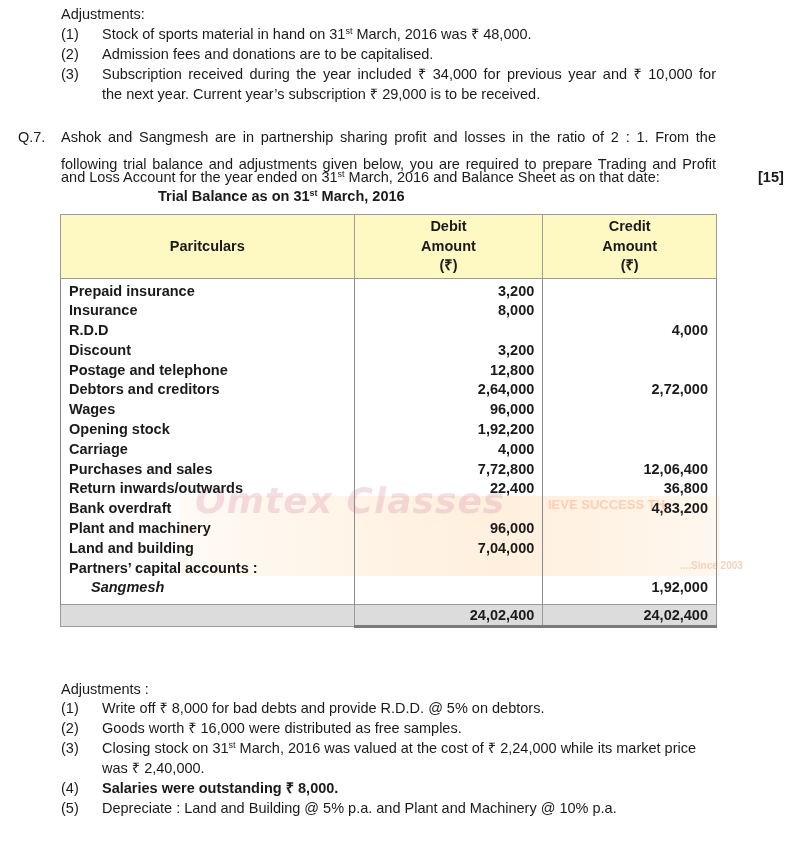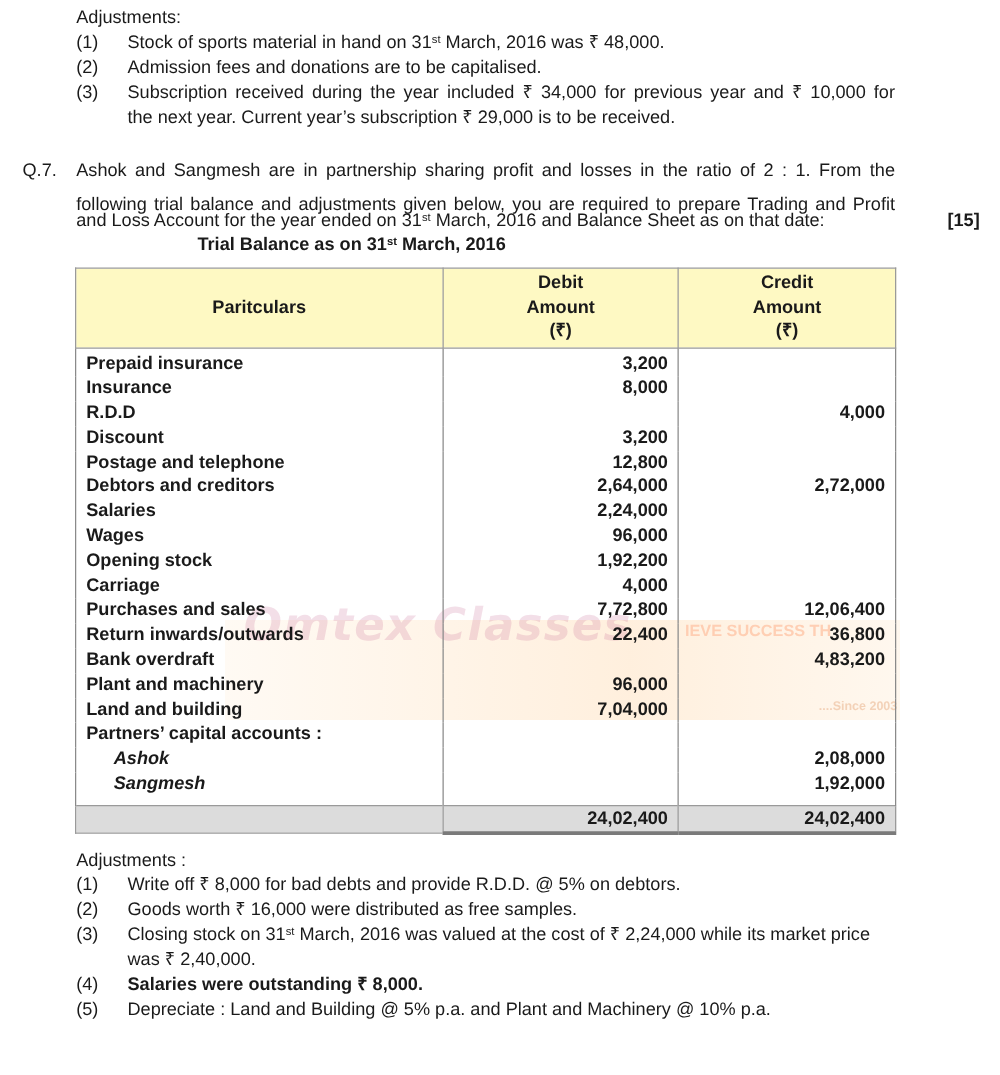--- a/index.html
+++ b/index.html
@@ -40,21 +40,21 @@
     position:absolute; left:180px; top:496px; width:540px; height:80px;
     background:linear-gradient(90deg, rgba(255,235,210,0.25), rgba(255,220,180,0.45) 60%, rgba(255,230,200,0.3));
     pointer-events:none;
   }
   .wm-text {
     position:absolute; left:195px; top:480px; font-size:36px; font-style:italic; font-weight:bold;
     color:rgba(200,110,150,0.22); letter-spacing:1px; pointer-events:none; white-space:nowrap;
     font-family:"DejaVu Sans", sans-serif;
   }
   .wm-tag { position:absolute; left:548px; top:497px; font-size:13px; font-weight:bold; color:rgba(255,200,170,0.85); pointer-events:none; white-space:nowrap; }
-  .wm-since { position:absolute; left:655px; top:560px; font-size:10px; font-weight:bold; color:rgba(240,200,170,0.8); pointer-events:none; white-space:nowrap; }
+  .wm-since { position:absolute; left:680px; top:560px; font-size:10px; font-weight:bold; color:rgba(240,200,170,0.8); pointer-events:none; white-space:nowrap; }
 </style>
 </head>
 <body>
 
 <div class="line" style="left:61px; top:4px;">Adjustments:</div>
 
 <div class="line num" style="top:24px;">(1)</div>
 <div class="line txt" style="top:24px;"><span>Stock of sports material in hand on 31</span><sup>st</sup><span> March, 2016 was ₹ 48,000.</span></div>
 
 <div class="line num" style="top:44px;">(2)</div>
@@ -123,25 +123,20 @@
         <td>Postage and telephone</td>
         <td class="amt">12,800</td>
         <td class="amt"></td>
       </tr>
     <tr>
         <td>Debtors and creditors</td>
         <td class="amt">2,64,000</td>
         <td class="amt">2,72,000</td>
       </tr>
     <tr>
-        <td>Salaries</td>
-        <td class="amt">2,24,000</td>
-        <td class="amt"></td>
-      </tr>
-    <tr>
         <td>Wages</td>
         <td class="amt">96,000</td>
         <td class="amt"></td>
       </tr>
     <tr>
         <td>Opening stock</td>
         <td class="amt">1,92,200</td>
         <td class="amt"></td>
       </tr>
     <tr>
@@ -171,25 +166,20 @@
       </tr>
     <tr>
         <td>Land and building</td>
         <td class="amt">7,04,000</td>
         <td class="amt"></td>
       </tr>
     <tr>
         <td>Partners’ capital accounts :</td>
         <td class="amt"></td>
         <td class="amt"></td>
-      </tr>
-    <tr>
-        <td class="ital">Ashok</td>
-        <td class="amt"></td>
-        <td class="amt">2,08,000</td>
       </tr>
     <tr class="last-body">
         <td class="ital">Sangmesh</td>
         <td class="amt"></td>
         <td class="amt">1,92,000</td>
       </tr>
     <tr class="total">
       <td></td>
       <td class="amt">24,02,400</td>
       <td class="amt">24,02,400</td>

